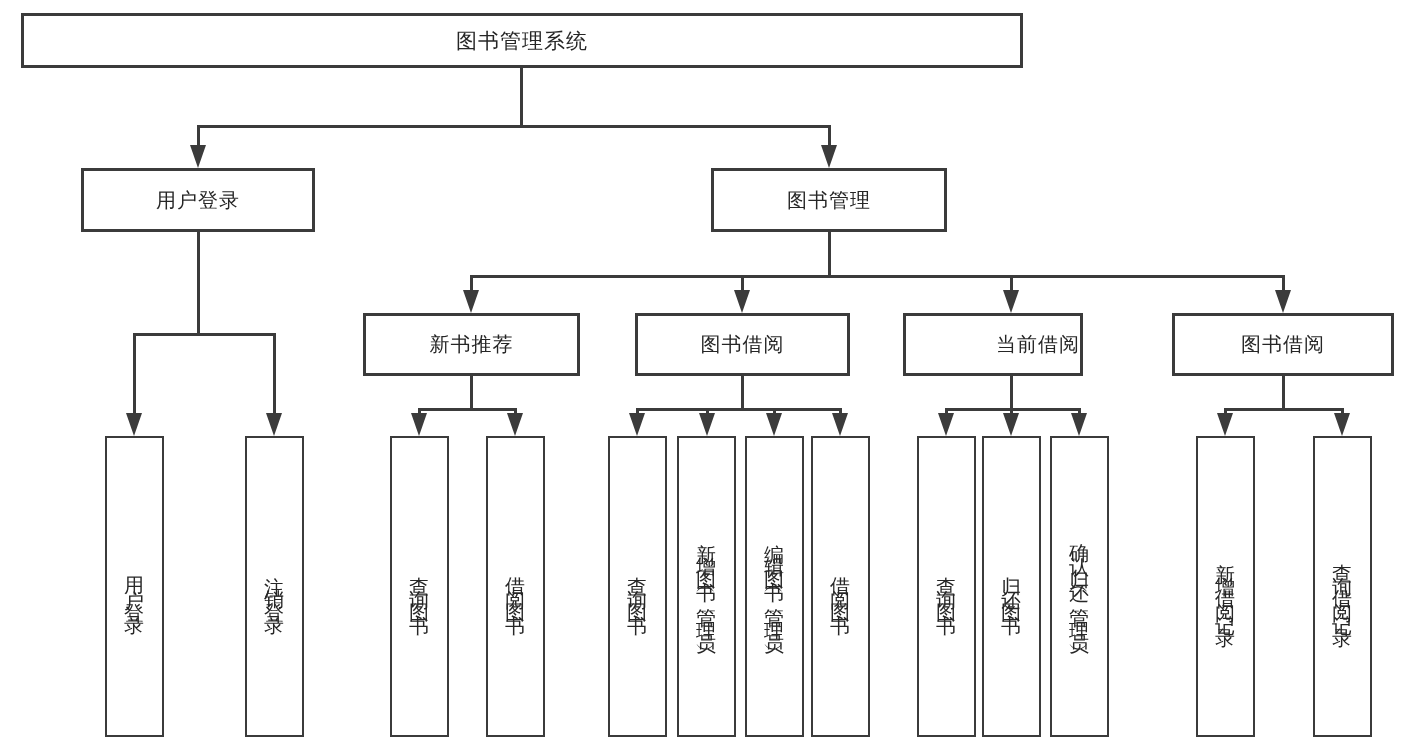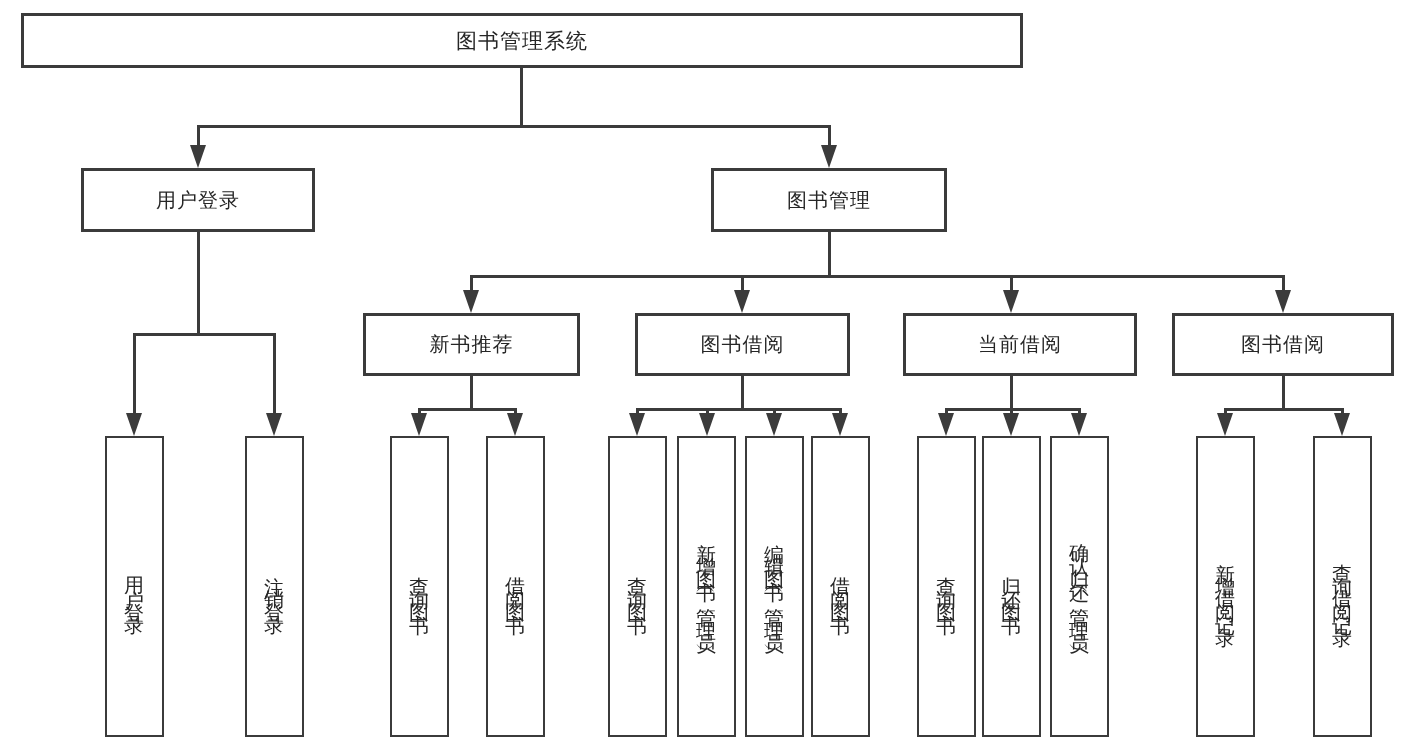--- a/index.html
+++ b/index.html
@@ -80,21 +80,21 @@
     <div class="vline" style="left:1282px;top:275px;height:16px;"></div>
     <div class="arrow" style="left:1275px;top:290px;"></div>
   </div>
 
   <div class="hbox" style="left:363px;top:313px;width:217px;height:63px;">
     <span>新书推荐</span>
   </div>
   <div class="hbox" style="left:635px;top:313px;width:215px;height:63px;">
     <span>图书借阅</span>
   </div>
-  <div class="hbox" style="left:903px;top:313px;width:234px;height:63px;">
+  <div class="hbox" style="left:903px;top:313px;width:180px;height:63px;justify-content:flex-end;">
     <span>当前借阅</span>
   </div>
   <div class="hbox" style="left:1172px;top:313px;width:222px;height:63px;">
     <span>图书借阅</span>
   </div>
 
   <div>
     <div class="vline" style="left:470px;top:376px;height:32px;"></div>
     <div class="hline" style="left:418px;top:408px;width:98px;"></div>
     <div class="vline" style="left:418px;top:408px;height:7px;"></div>

